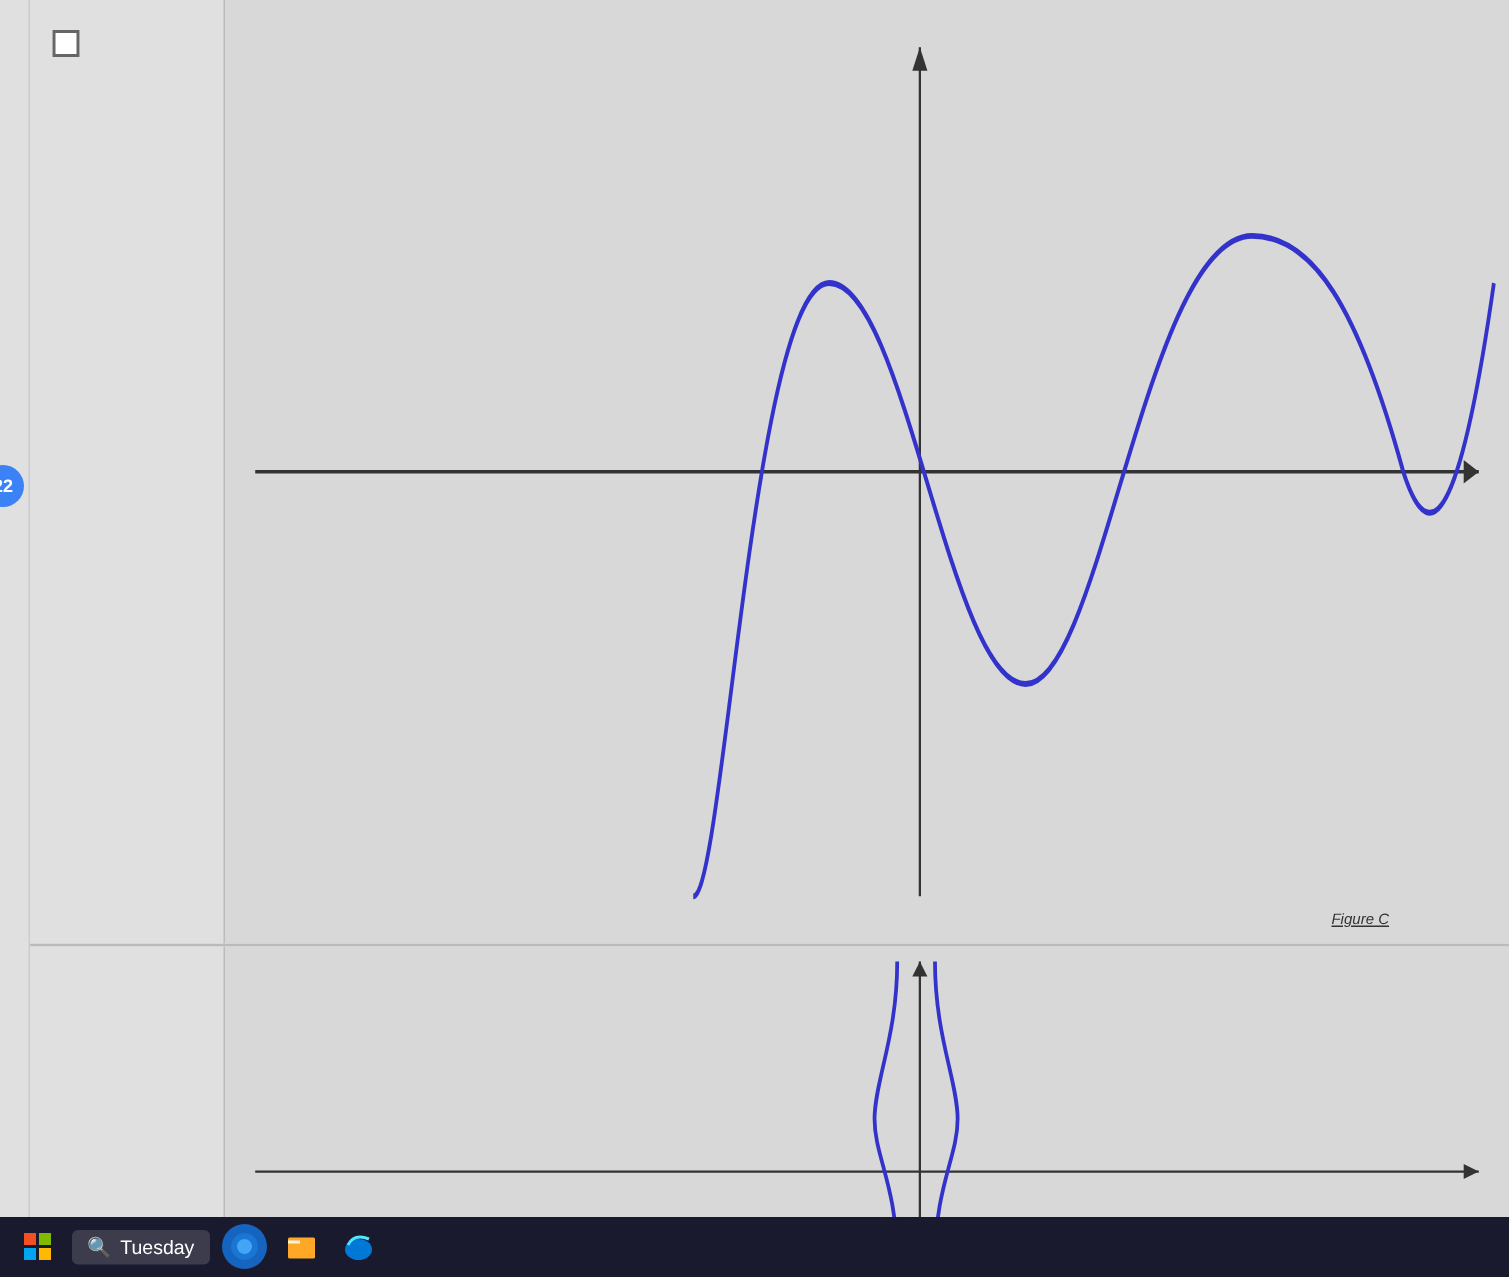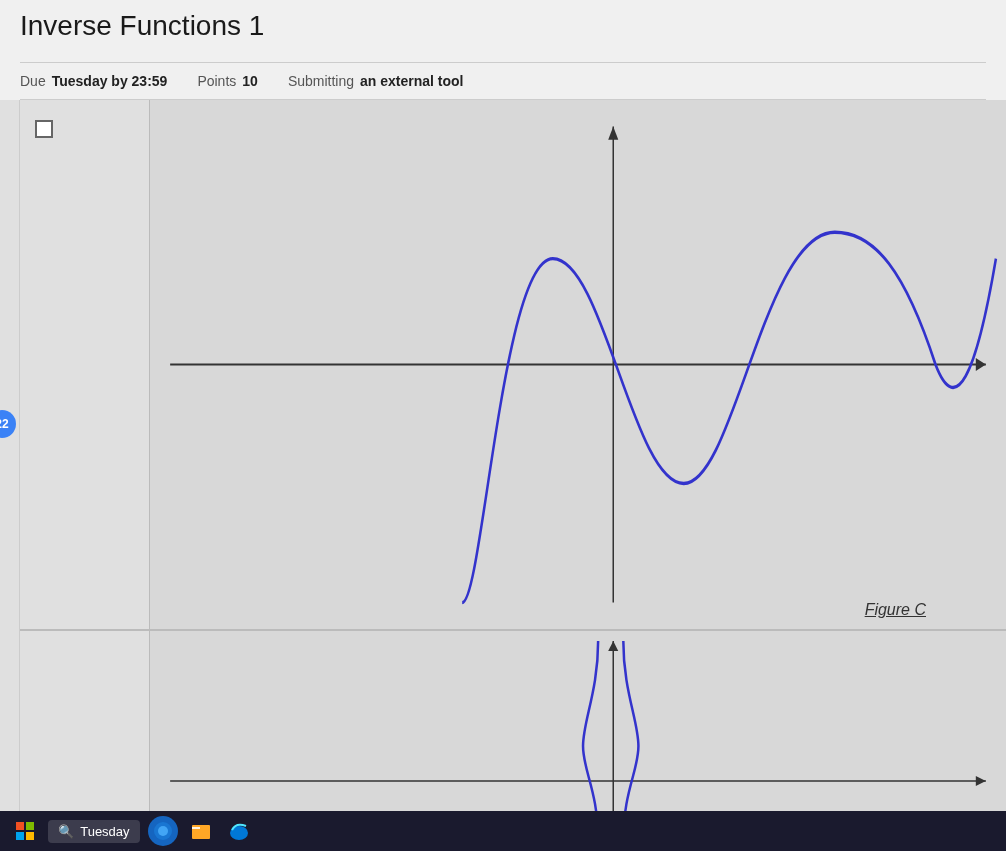--- a/index.html
+++ b/index.html
@@ -245,37 +245,20 @@
       left: 8px;
       font-size: 16px;
       color: #555;
     }
   </style>
 </head>
 <body>
 
 <div class="page-container">
 
-  <div class="header-section">
-    <h1 class="page-title">Inverse Functions 1</h1>
-    <div class="meta-bar">
-      <div class="meta-item">
-        <span class="meta-label">Due</span>
-        <span class="meta-value">Tuesday by 23:59</span>
-      </div>
-      <div class="meta-item">
-        <span class="meta-label">Points</span>
-        <span class="meta-value">10</span>
-      </div>
-      <div class="meta-item">
-        <span class="meta-label">Submitting</span>
-        <span class="meta-value">an external tool</span>
-      </div>
-    </div>
-  </div>
 
   <div class="content-area">
 
     <div class="sidebar-strip">
       <div class="badge-22">22</div>
 
     </div>
 
     <div class="main-content">
 
@@ -295,21 +278,21 @@
             <polygon points="460,20 455,30 465,30" fill="#333"></polygon>
 
             <path d="M 310 380 
                      C 330 380, 350 120, 400 120 
                      C 450 120, 480 290, 530 290
                      C 580 290, 610 100, 680 100
                      C 720 100, 750 130, 780 200
                      C 800 240, 820 210, 840 120" fill="none" stroke="#3333cc" stroke-width="2.5"></path>
           </svg>
 
-          <div class="figure-label" style="position:absolute; bottom:10px; right:80px; font-size:16px; color:#333; font-style:italic;text-decoration:underline;">Figure C</div>
+          <div class="figure-label" style="position:absolute; bottom:10px; right:80px; font-size:10px; color:#333; font-style:italic;text-decoration:underline;">Figure C</div>
         </div>
       </div>
 
       <div class="graph-divider"></div>
 
       <div class="bottom-graph-row">
         <div class="bottom-checkbox-col">
           <div class="graph-checkbox"></div>
           <div class="cursor-hand">☞</div>
         </div>

